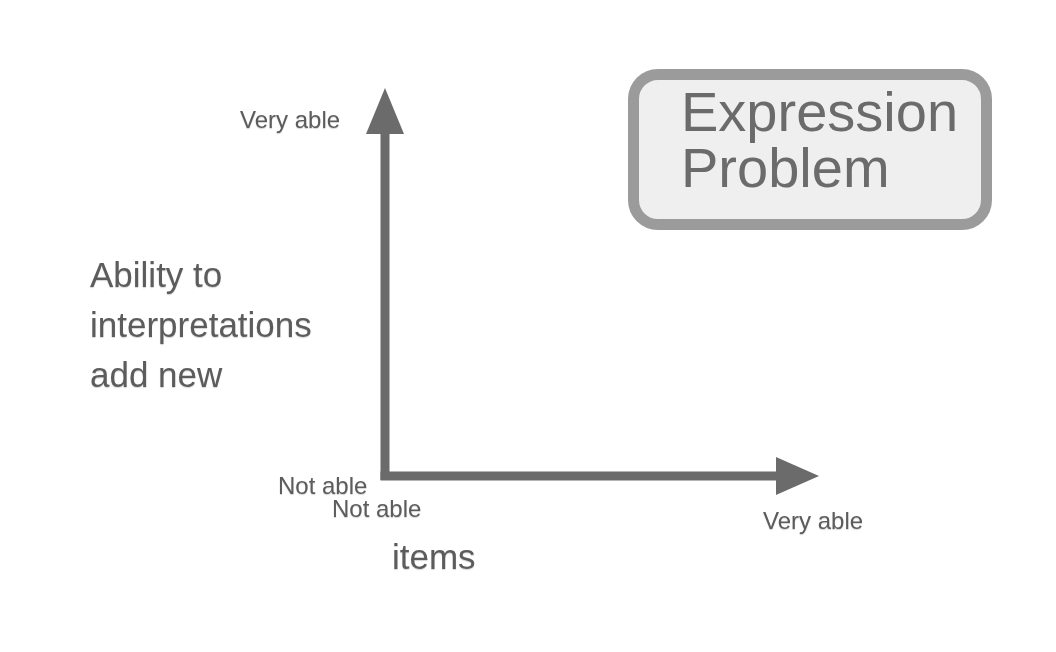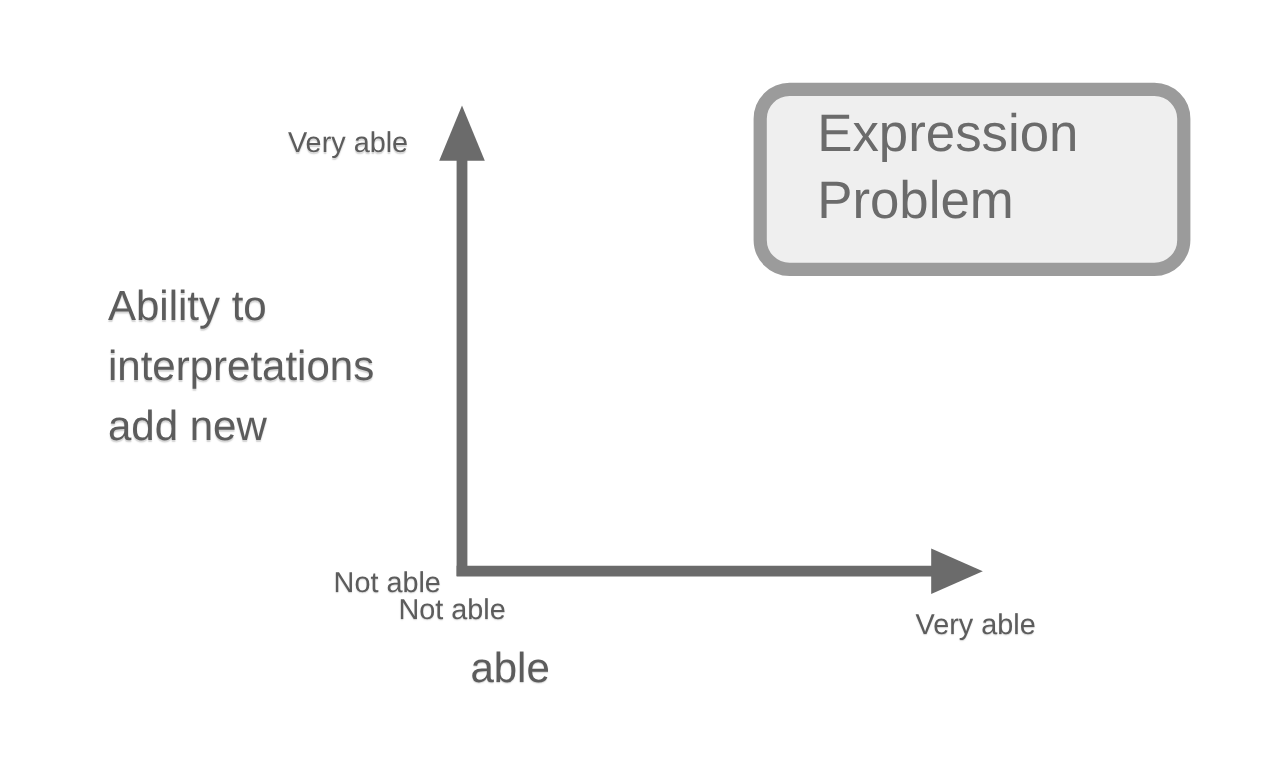--- a/index.html
+++ b/index.html
@@ -19,38 +19,38 @@
     position: absolute;
     color: #5c5c5c;
     white-space: nowrap;
     text-shadow: 0 1px 1px rgba(80,80,80,0.25);
   }
   .lbl-small { font-size: 24px; line-height: 26px; }
   .lbl-big { font-size: 35px; line-height: 50px; }
   .lbl-big span { display: block; }
 
   .y-max   { left: 240px; top: 75px; }
-  .y-title { left: 90px;  top: 199px; }
+  .y-title { left: 90px;  top: 218px; }
   .y-min   { left: 278px; top: 441px; }
   .x-min   { left: 332px; top: 464px; }
   .x-max   { left: 763px; top: 476px; }
   .x-title { left: 392px; top: 500px; }
 
   .callout {
     position: absolute;
     left: 628px; top: 37px;
     width: 364px; height: 161px;
     box-sizing: border-box;
     background: #efefef;
     border: 11px solid #9b9b9b;
     border-radius: 30px;
   }
   .callout-text {
     padding: 4px 0 0 42px;
-    font-size: 44px;
+    font-size: 56px;
     line-height: 56px;
     color: #6b6b6b;
   }
   .callout-text span { display: block; }
 </style>
 </head>
 <body>
 
 <div class="slide">
 
@@ -69,21 +69,21 @@
     <span>add new</span>
   </div>
 
   <div class="lbl lbl-small y-min">Not able</div>
 
   <div class="lbl lbl-small x-min">Not able</div>
 
   <div class="lbl lbl-small x-max">Very able</div>
 
   <div class="lbl lbl-big x-title">
-    <span>able</span>
+    <span>items</span>
   </div>
 
   <div class="callout">
     <div class="callout-text">
       <span>Expression</span>
       <span>Problem</span>
     </div>
   </div>
 
 </div>

